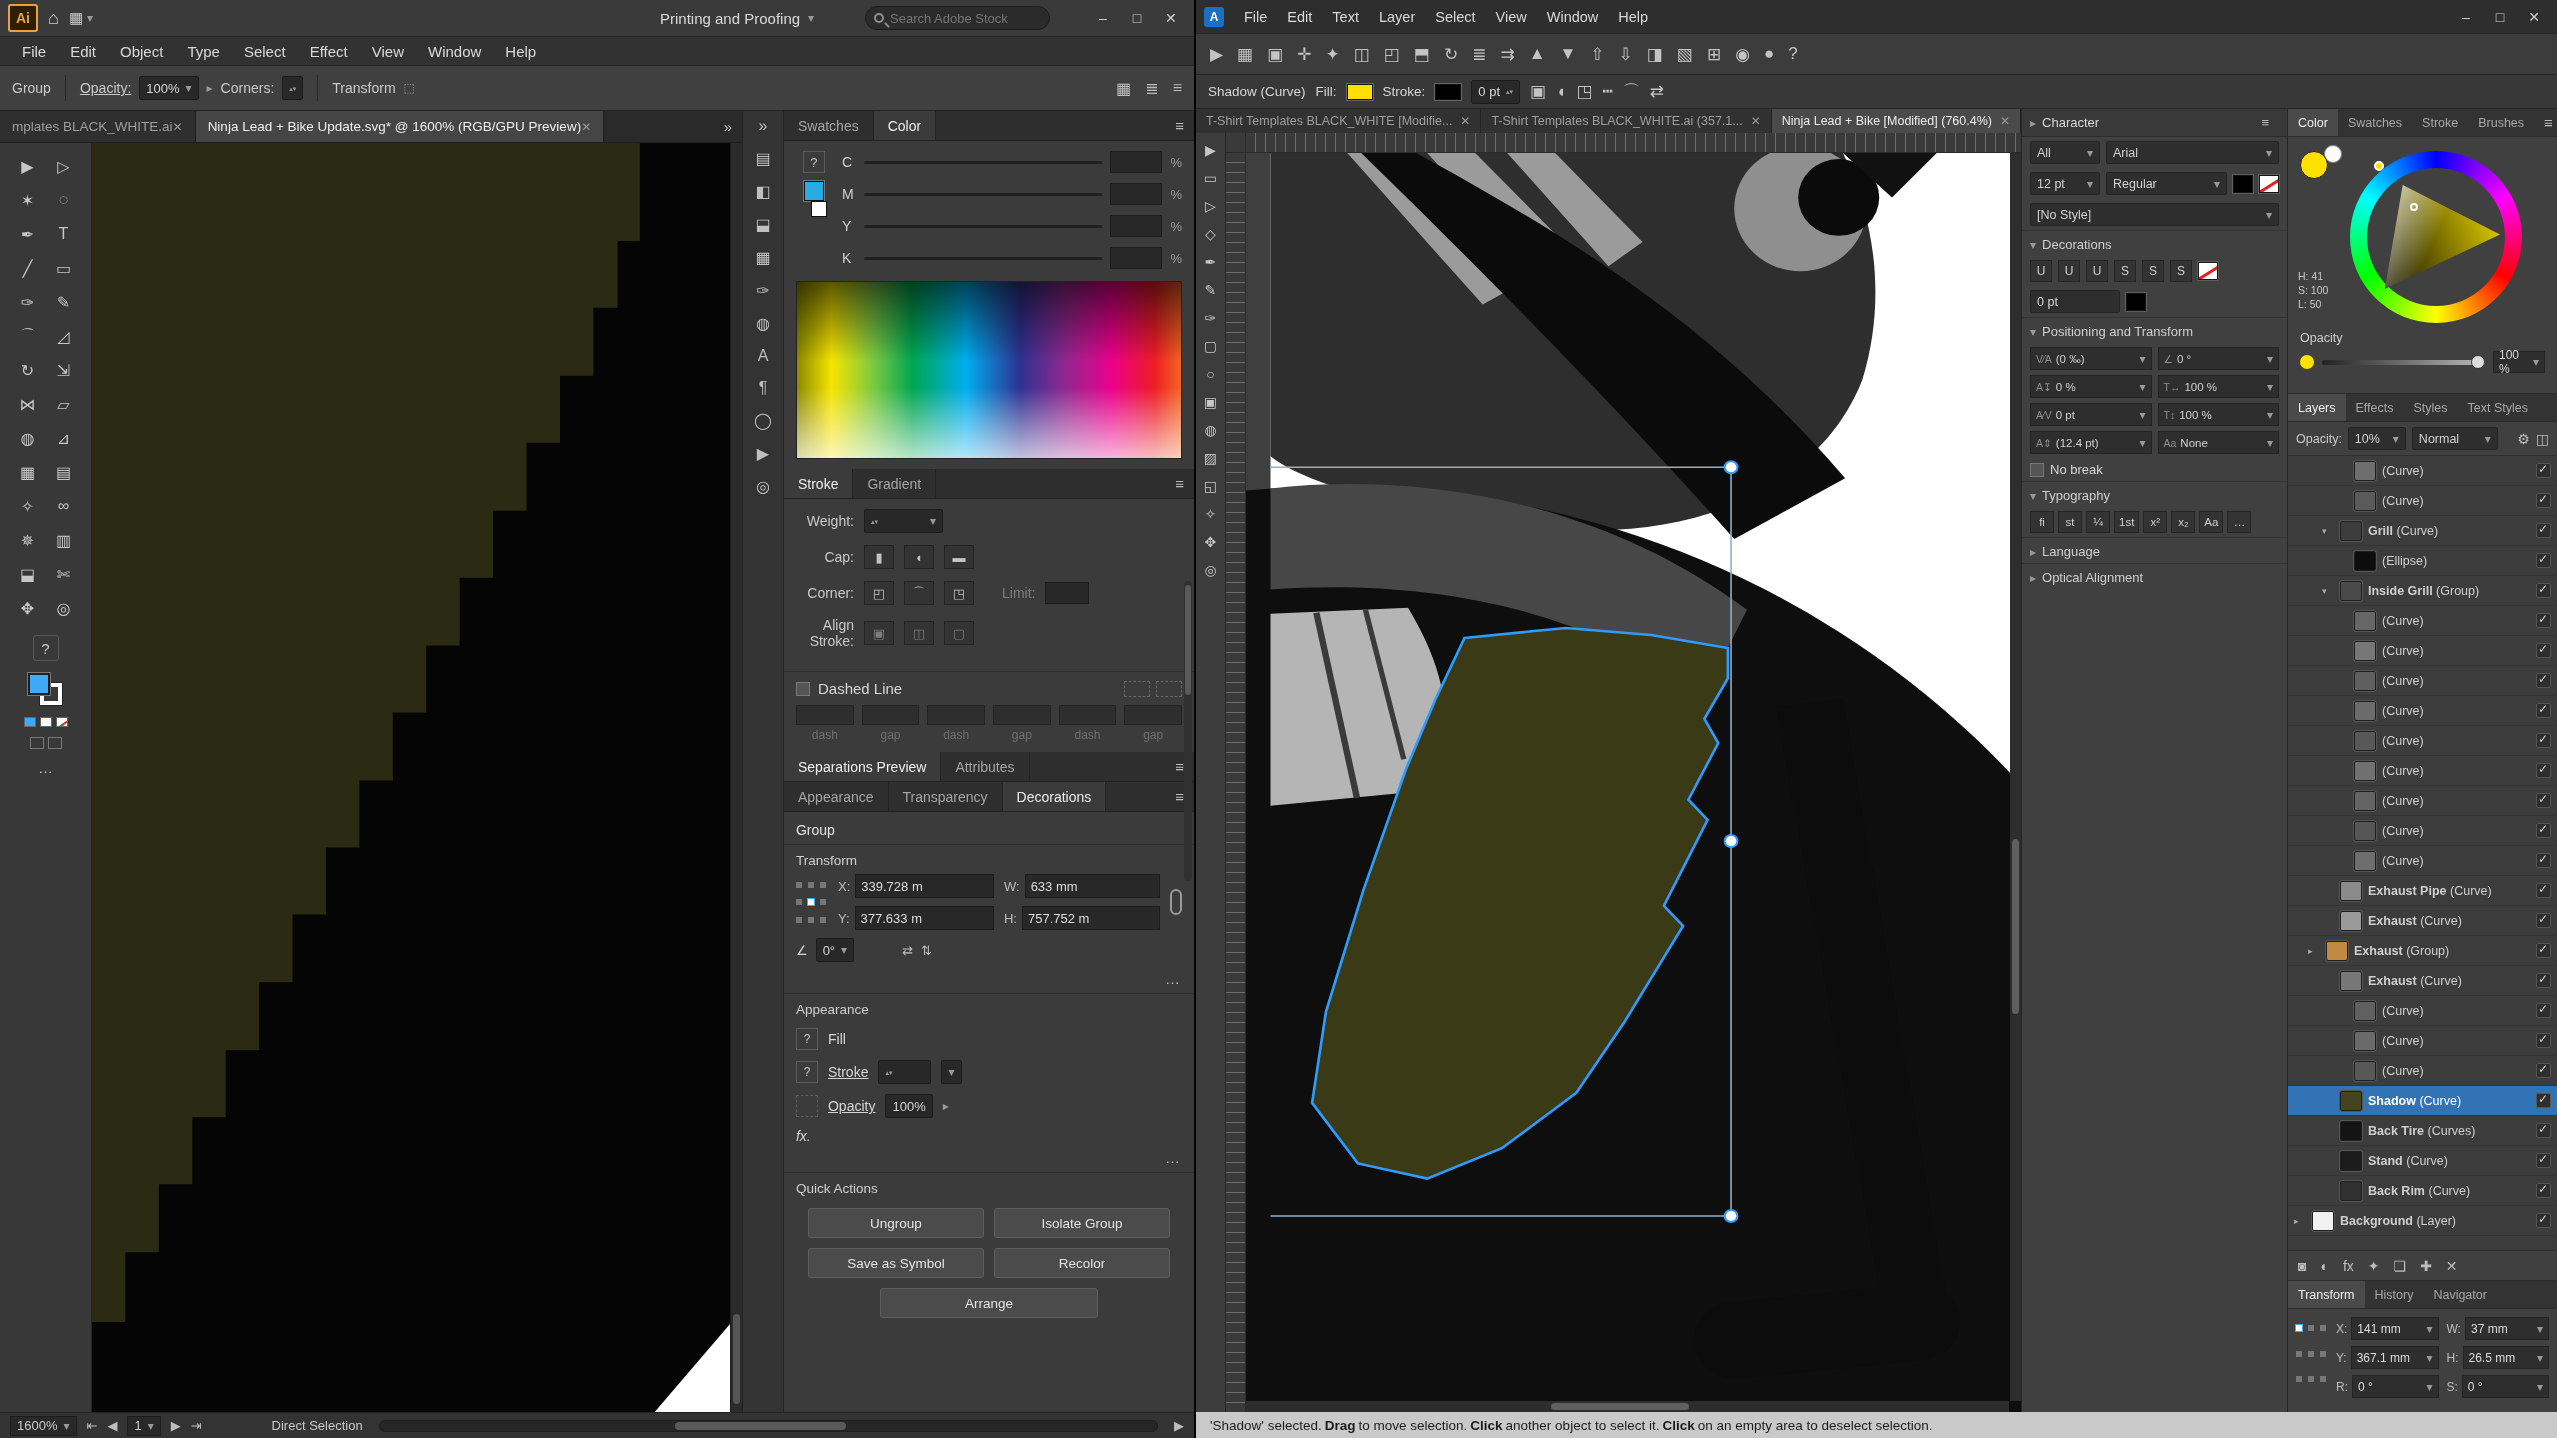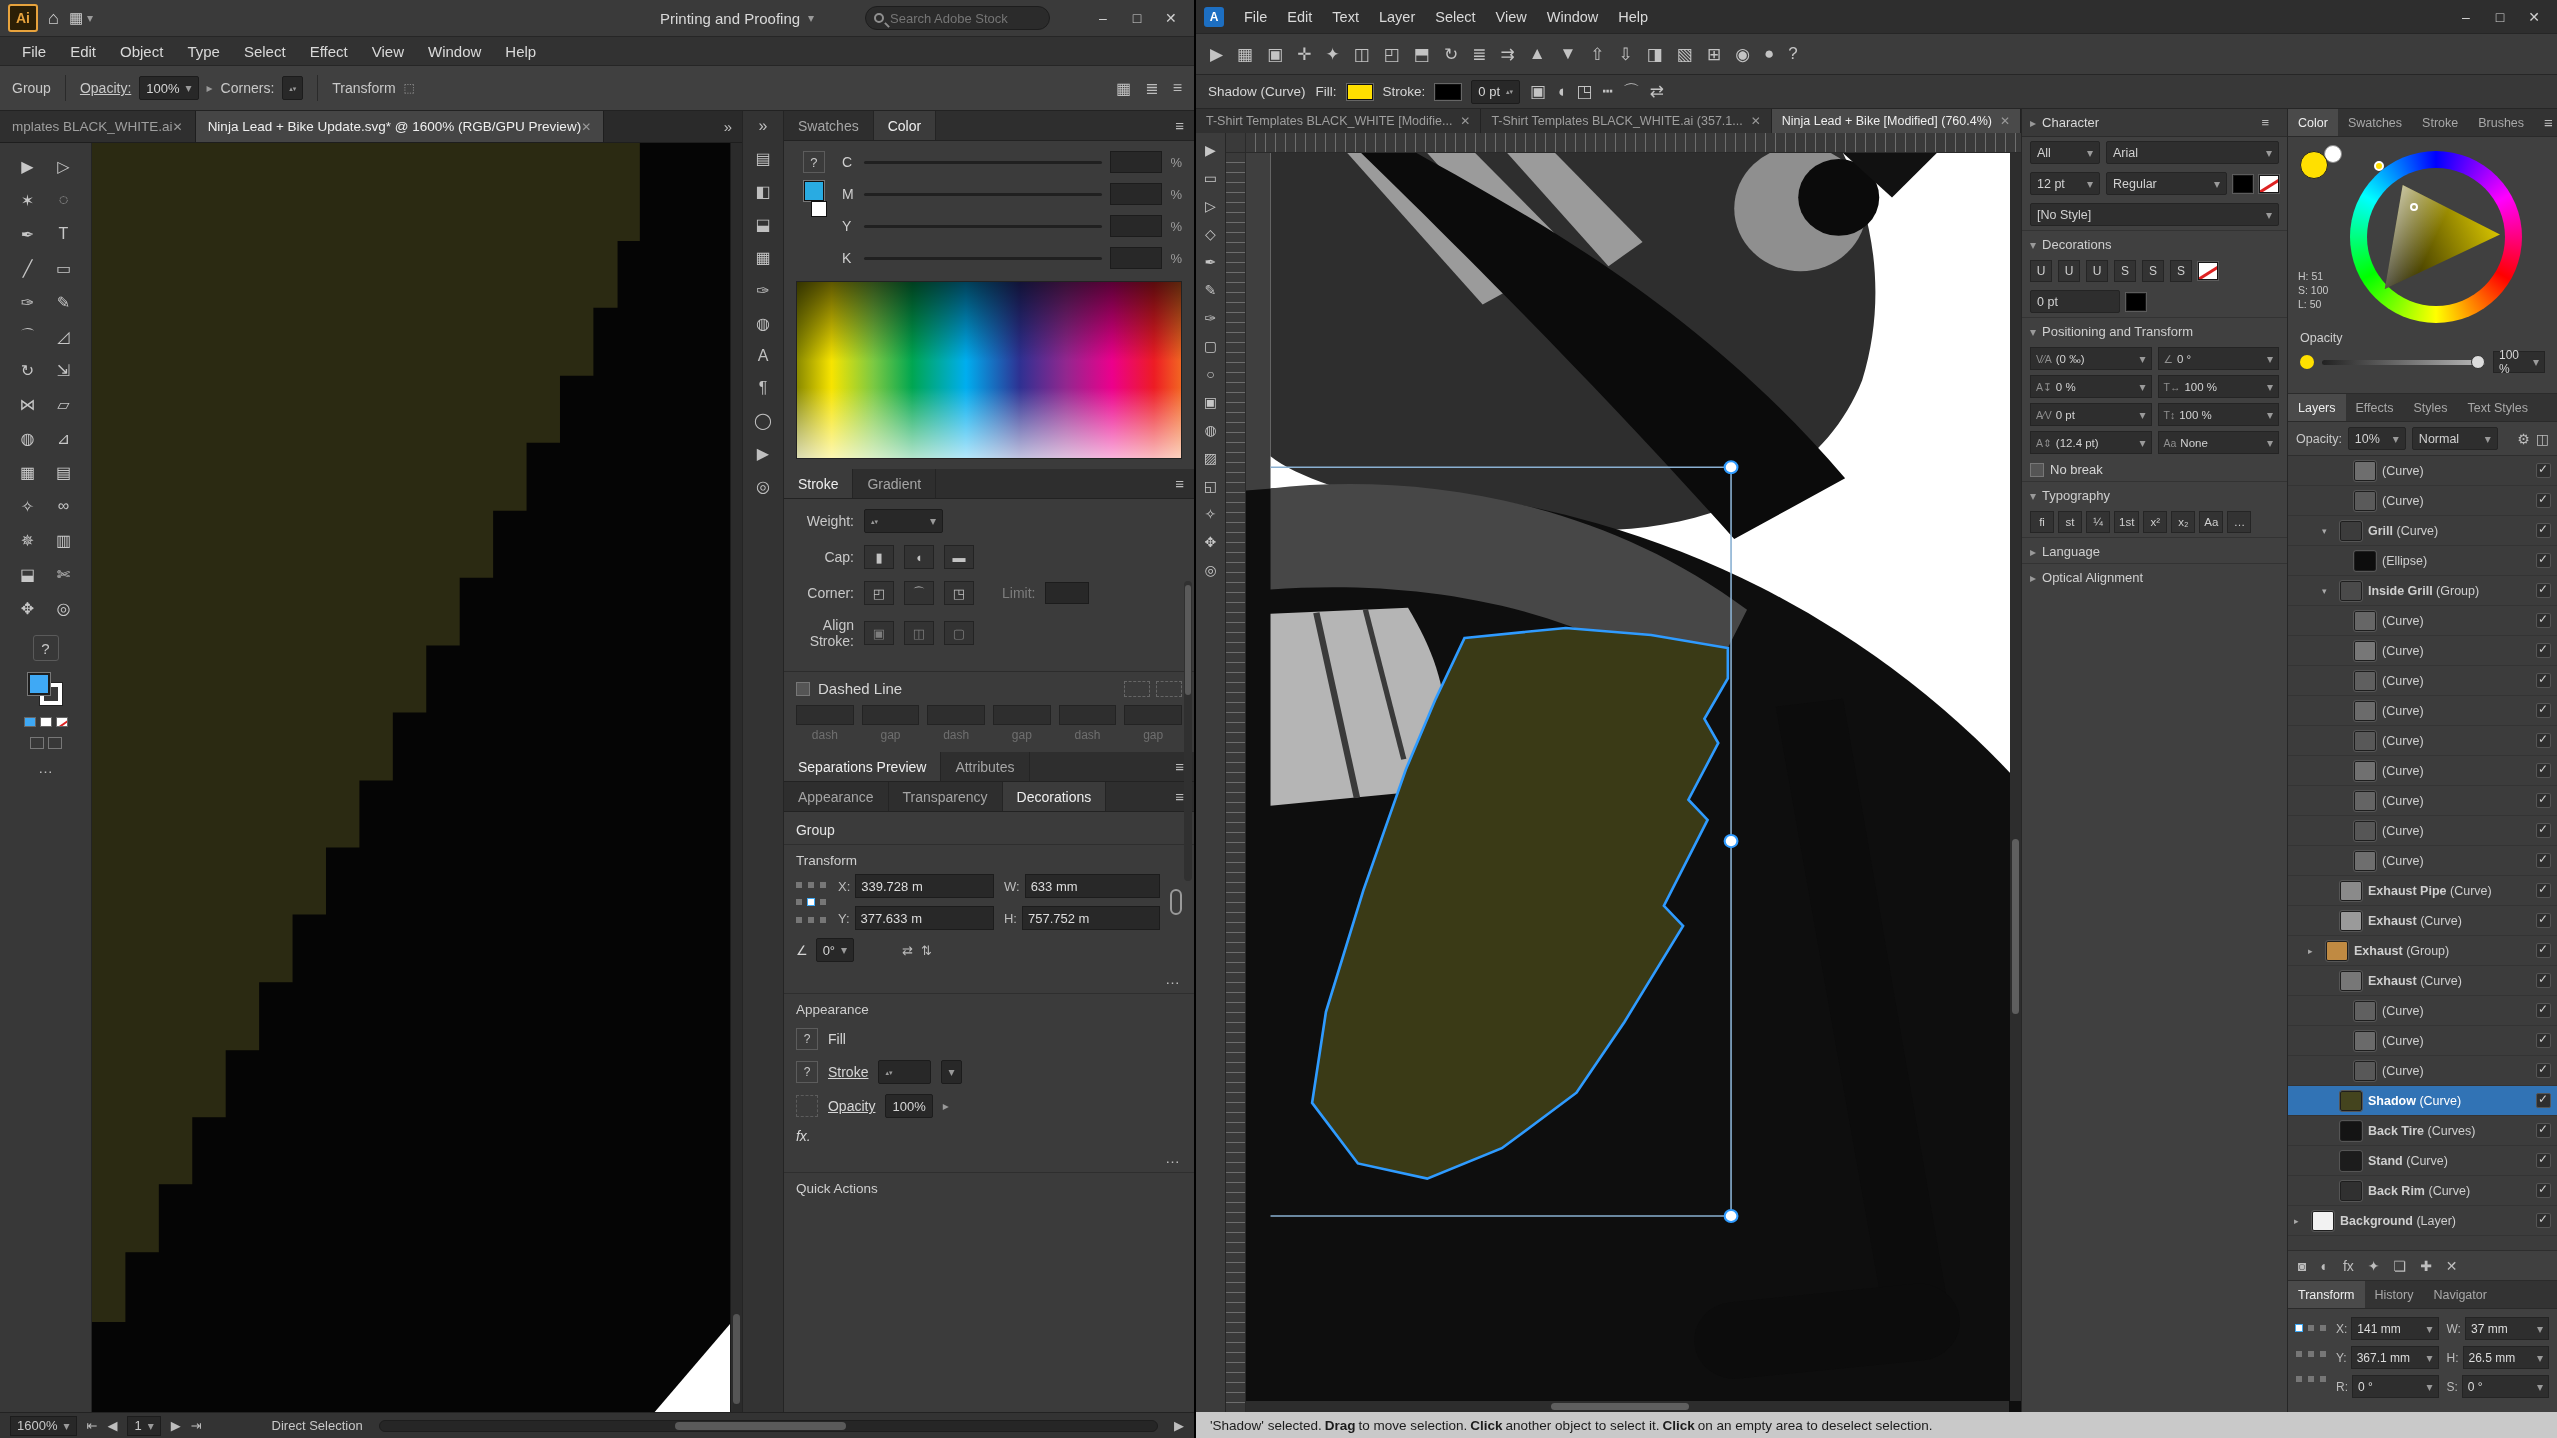--- a/index.html
+++ b/index.html
@@ -695,20 +695,32 @@
             <span>100%</span>
           </span>
           <span class="chev">▸</span>
         </div>
         <div class="ap-row">
           <span style="font-style:italic;">fx.</span>
         </div>
         <div class="morerow">…</div>
 
         <div class="subhead">Quick Actions</div>
+        <div class="qa-grid">
+
+            <span class="qa-btn">Ungroup</span>
+
+            <span class="qa-btn">Isolate Group</span>
+
+            <span class="qa-btn">Save as Symbol</span>
+
+            <span class="qa-btn">Recolor</span>
+
+          <span class="qa-btn wide">Arrange</span>
+        </div>
 
         <div class="props-scroll">
             <div class="thumb"></div>
           </div>
       </div>
     </div>
 
     <div class="ai-statusbar">
       <span class="sb-field">
         <span>1600%</span>
@@ -1124,21 +1136,21 @@
           <div class="fs-circles">
             <span class="fsc-stroke"></span>
             <span class="fsc-fill"></span>
           </div>
           <div class="wheel"></div>
           <div class="tri"></div>
           <span class="ring-dot"></span>
           <span class="tri-dot"></span>
           <div class="hsl-list">
 
-              <div>H: 51</div>
+              <div>H: 41</div>
 
               <div>S: 100</div>
 
               <div>L: 50</div>
 
           </div>
           <div class="op-label">Opacity</div>
           <div class="op-row">
             <span class="op-dot"></span>
             <span class="op-slider">

